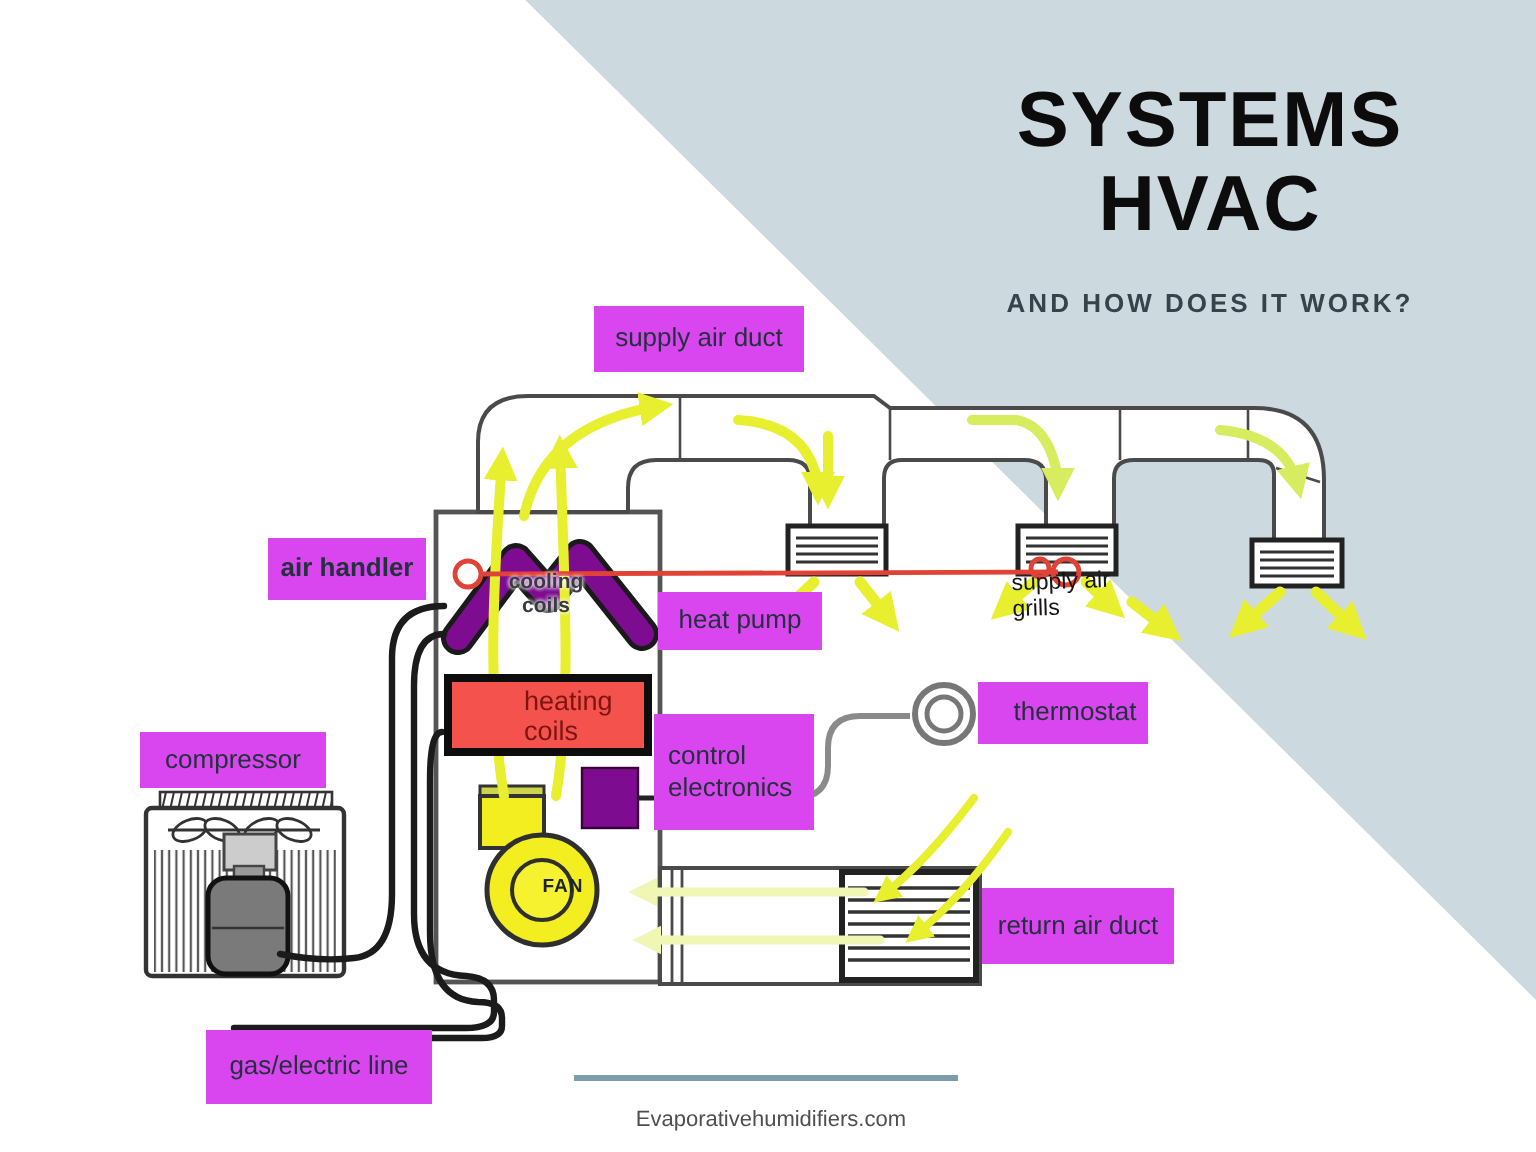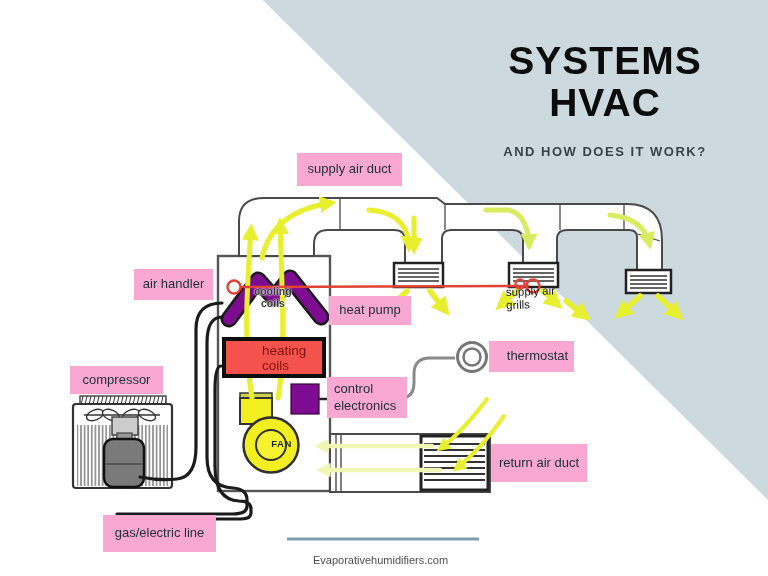--- a/index.html
+++ b/index.html
@@ -4,41 +4,41 @@
 <style>
   html,body{margin:0;padding:0;}
   .stage{position:relative;width:768px;height:576px;background:#ffffff;overflow:hidden;
          font-family:"Liberation Sans",sans-serif;}
   .triangle{position:absolute;left:0;top:0;width:768px;height:576px;background:#ccdae0;
             clip-path:polygon(34.2% 0,100% 0,100% 86.8%);}
   .svg-layer{position:absolute;left:0;top:0;}
   .title-block{position:absolute;left:455px;top:40px;width:300px;text-align:center;color:#0c0c0c;}
   .title-line{font-size:39px;font-weight:bold;line-height:1.08;letter-spacing:1px;}
   .subtitle{margin-top:20px;font-size:13px;font-weight:bold;letter-spacing:1.5px;color:#37434b;}
-  .label{position:absolute;background:#f9a8d4;color:#22313b;font-size:13px;line-height:1.25;
+  .label{position:absolute;background:#d946ef;color:#22313b;font-size:13px;line-height:1.25;
          display:flex;align-items:center;justify-content:center;text-align:center;box-sizing:border-box;}
   .l-supply-duct{left:297px;top:153px;width:105px;height:33px;}
-  .l-air-handler{left:134px;top:269px;width:79px;height:31px;}
+  .l-air-handler{left:134px;top:269px;width:79px;height:31px;font-weight:bold;}
   .l-heat-pump{left:329px;top:296px;width:82px;height:29px;}
   .l-compressor{left:70px;top:366px;width:93px;height:28px;}
-  .l-control{left:327px;top:377px;width:80px;height:41px;justify-content:flex-start;text-align:left;padding-left:7px;}
+  .l-control{left:327px;top:357px;width:80px;height:58px;justify-content:flex-start;text-align:left;padding-left:7px;}
   .l-thermostat{left:489px;top:341px;width:85px;height:31px;padding-left:12px;}
   .l-return-duct{left:491px;top:444px;width:96px;height:38px;}
   .l-gas{left:103px;top:515px;width:113px;height:37px;}
   .heatbox{position:absolute;left:222px;top:337px;width:104px;height:41px;background:#f4534d;
            border:4px solid #0d0d0d;box-sizing:border-box;color:#7e1410;font-size:13.5px;
            display:flex;align-items:center;justify-content:center;padding-left:36px;}
   .hand-note{position:absolute;left:506px;top:285px;width:64px;font-size:11.5px;line-height:1.15;
              color:#151515;transform:rotate(-2deg);}
   .coil-note{position:absolute;left:246px;top:286px;width:54px;font-size:10.5px;font-weight:bold;
              line-height:1.1;color:#3a3a42;text-align:center;
              text-shadow:0 0 2px #fff,0 0 2px #fff;}
   .fan-note{position:absolute;left:257px;top:438px;width:49px;font-size:9.5px;font-weight:bold;
             letter-spacing:.5px;color:#1d2430;text-align:center;}
-  .site{position:absolute;left:313px;top:554px;width:140px;font-size:11px;color:#4f4f4f;text-align:left;}
+  .site{position:absolute;left:313px;top:554px;width:140px;font-size:11px;color:#4f4f4f;text-align:right;}
 </style>
 </head>
 <body>
 
 <div class="stage">
 
   <div class="triangle"></div>
 
   <svg class="svg-layer" width="768" height="576" viewBox="0 0 768 576">
     <defs>

